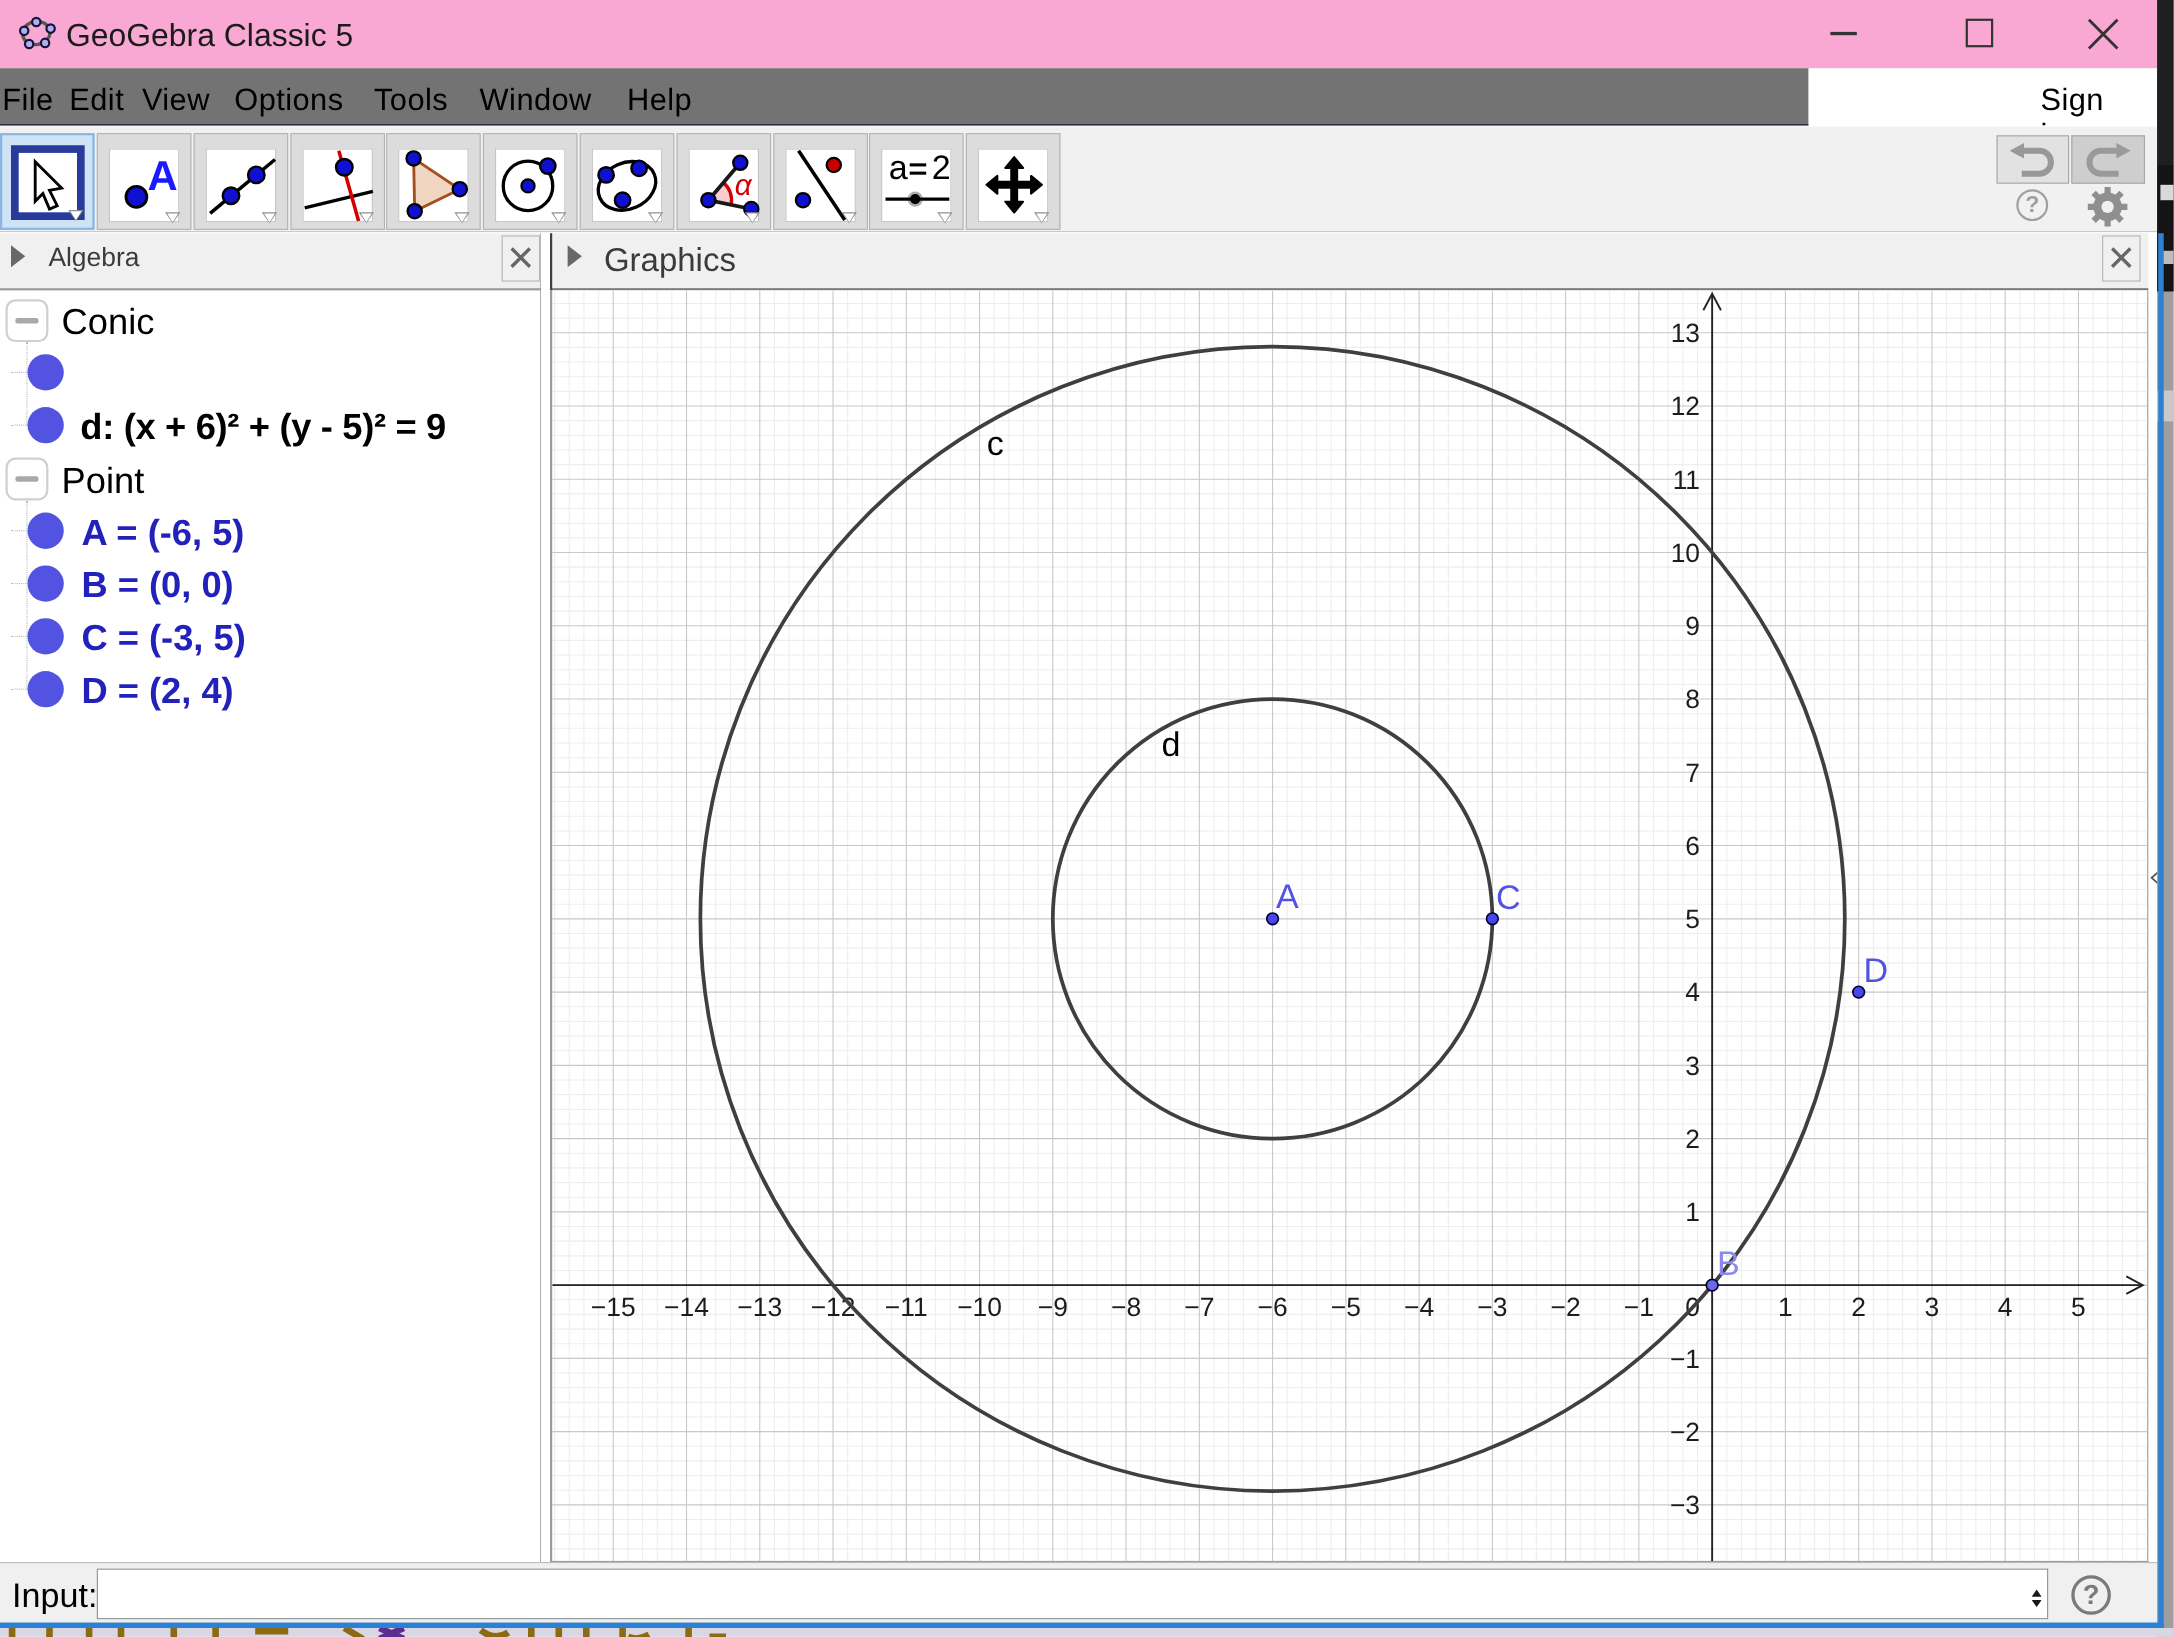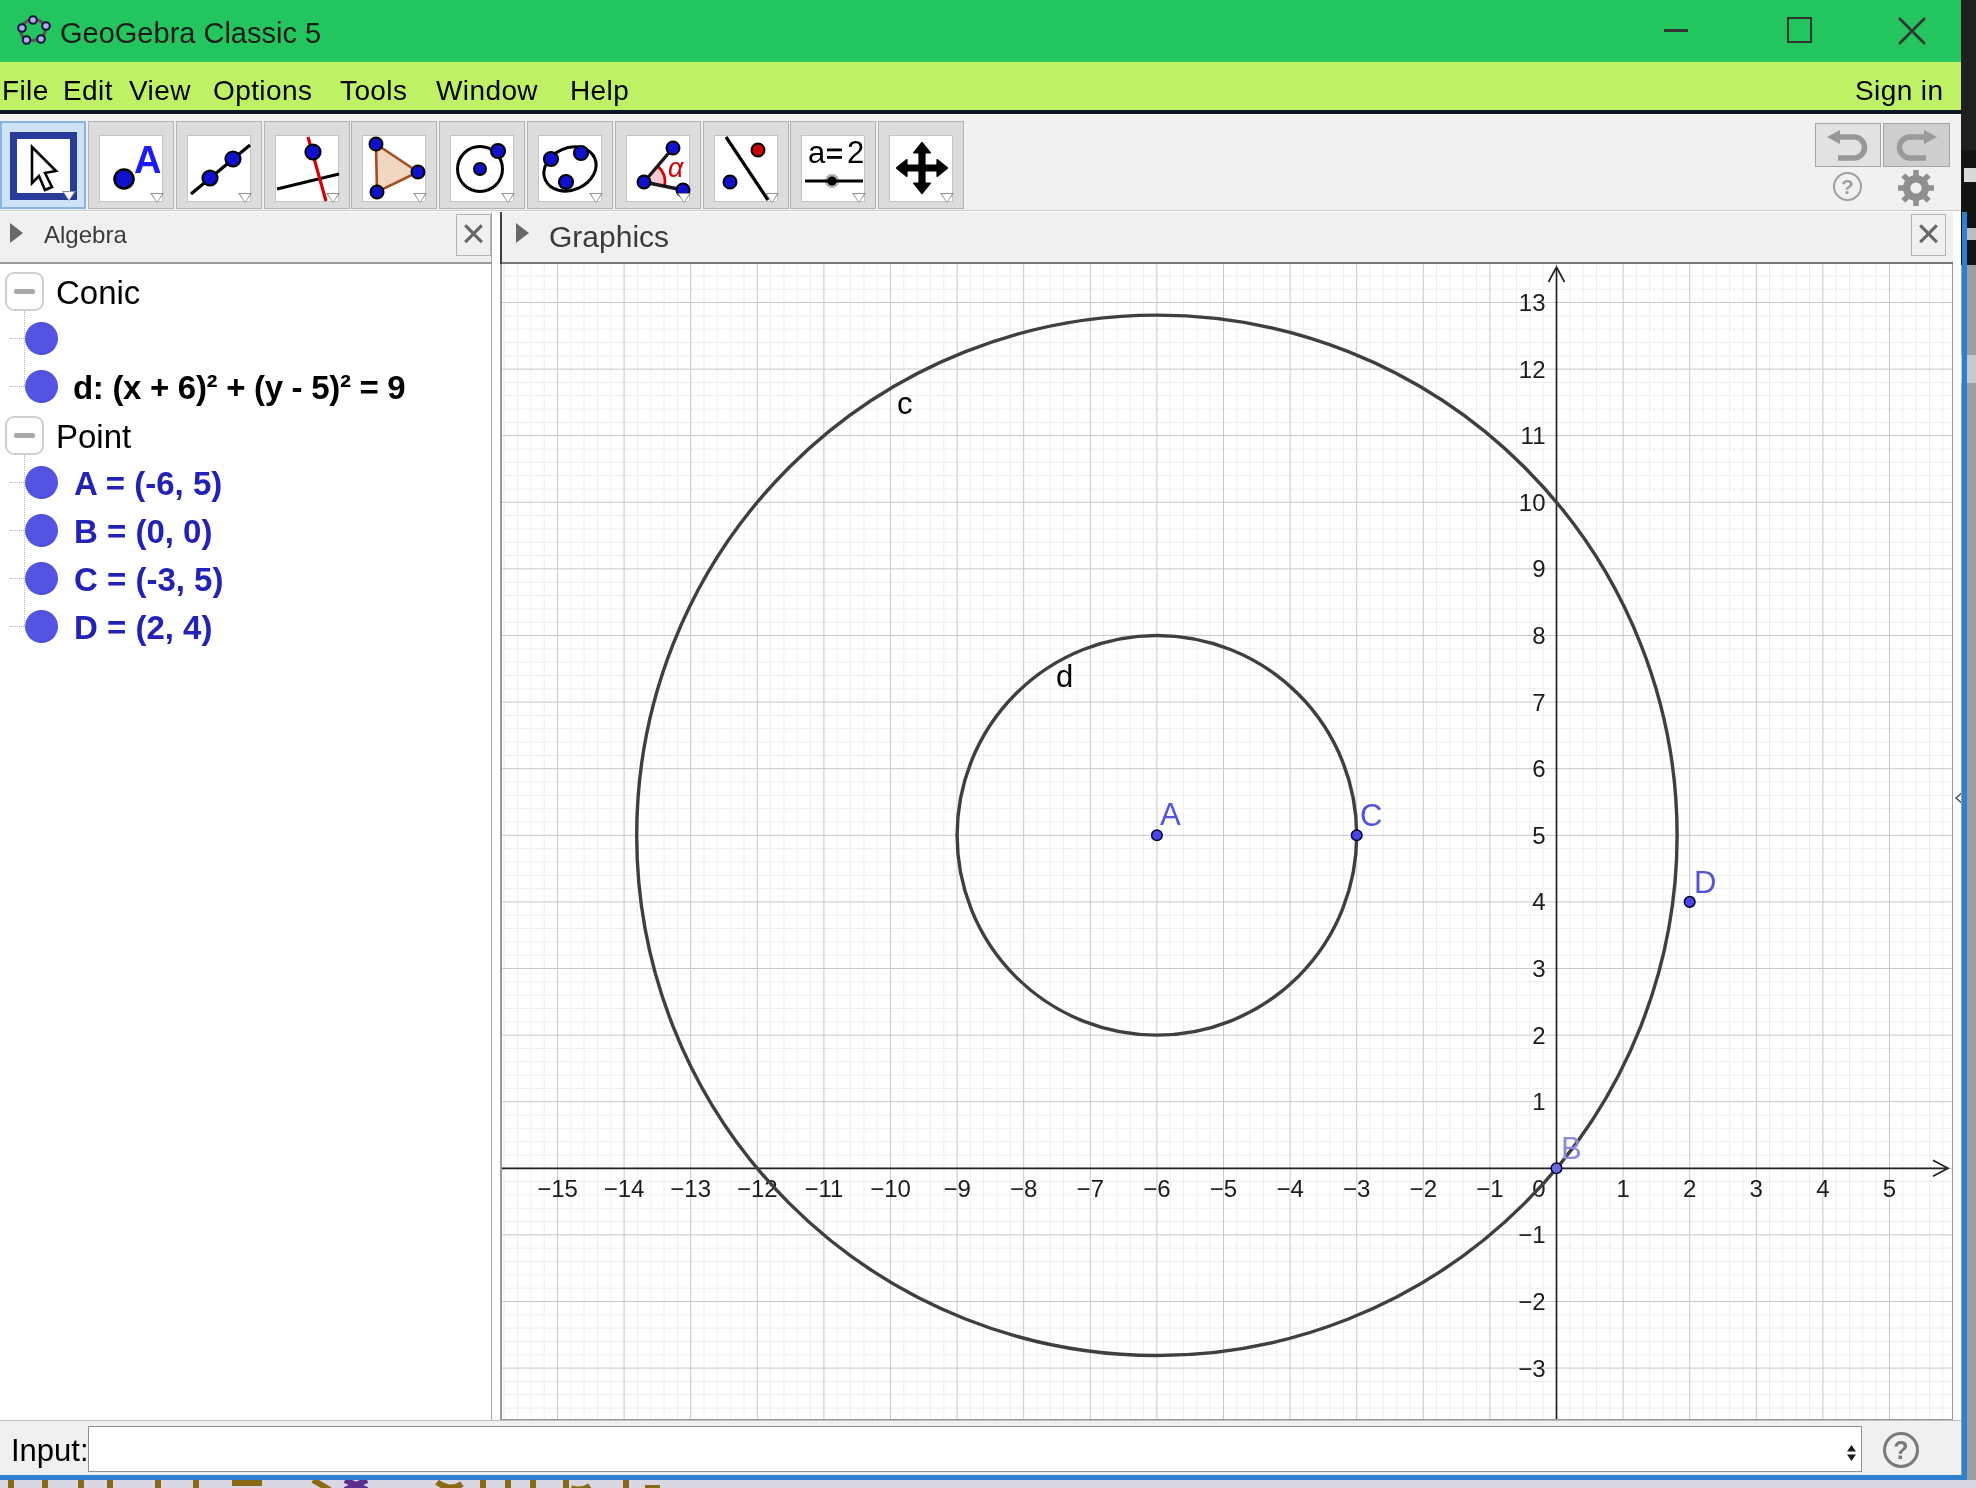--- a/index.html
+++ b/index.html
@@ -1,23 +1,23 @@
 <!DOCTYPE html>
 <html><head><meta charset="utf-8">
 <style>
 *{margin:0;padding:0;box-sizing:border-box}
 html,body{width:1976px;height:1488px;overflow:hidden;background:#fff;
   font-family:"Liberation Sans",sans-serif;-webkit-font-smoothing:antialiased}
 #win{position:absolute;left:0;top:0;width:1961px;height:1478px;background:#fff}
 .abs{position:absolute}
 
-#title{position:absolute;left:0;top:0;width:1961px;height:62px;background:#22c55e}
+#title{position:absolute;left:0;top:0;width:1961px;height:62px;background:#f9a8d4}
 #title .t{position:absolute;left:60px;top:17px;font-size:29px;color:#1b1b1b}
 
-#menu{position:absolute;left:0;top:62px;width:1961px;height:52px;background:#bef264;border-bottom:4px solid #0f172a}
+#menu{position:absolute;left:0;top:62px;width:1644px;height:52px;background:#737373;border-bottom:1px solid #0f172a}
 #menu span{position:absolute;top:13px;font-size:28px;color:#000;letter-spacing:.4px}
 
 #tools{position:absolute;left:0;top:115px;width:1961px;height:96px;background:#f1f1f1;border-bottom:1px solid #c9c9c9}
 .tb{position:absolute;top:6px;width:86px;height:88px;background:#dcdcdc;border:1px solid #b2b2b2}
 .tbi{position:absolute;left:10px;top:13px;width:64px;height:67px;background:#fff;border:1px solid #c4c4c4}
 .tbi svg{position:absolute;left:0;top:0}
 .dd{position:absolute;right:-2px;bottom:-2px;width:0;height:0;border-left:7px solid transparent;border-right:7px solid transparent;border-top:10px solid #8f8f8f}
 .dd:after{content:"";position:absolute;left:-5.5px;top:-9.5px;width:0;height:0;border-left:5.5px solid transparent;border-right:5.5px solid transparent;border-top:8px solid #fff}
 #selbtn{position:absolute;left:0;top:6px;width:86px;height:88px;background:#cfe3f6;border:2px solid #88b5e2}
 #selbtn .sq{position:absolute;left:8px;top:9px;width:67px;height:68px;background:#fff;border:7px solid #283b9b}

